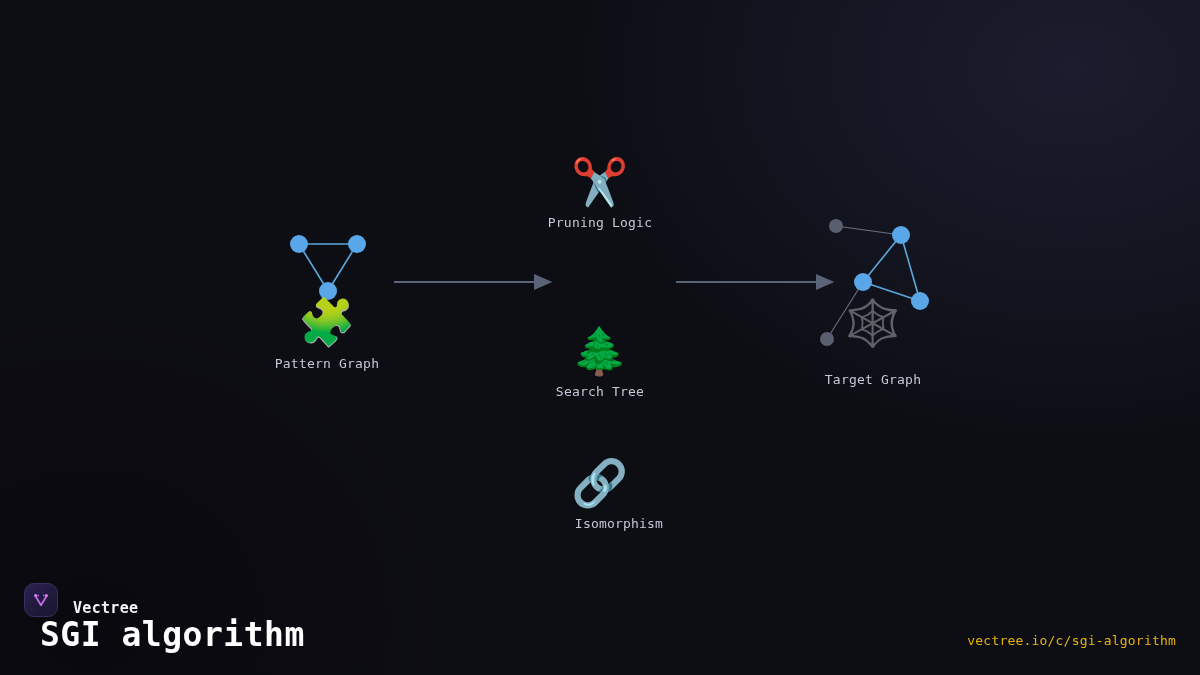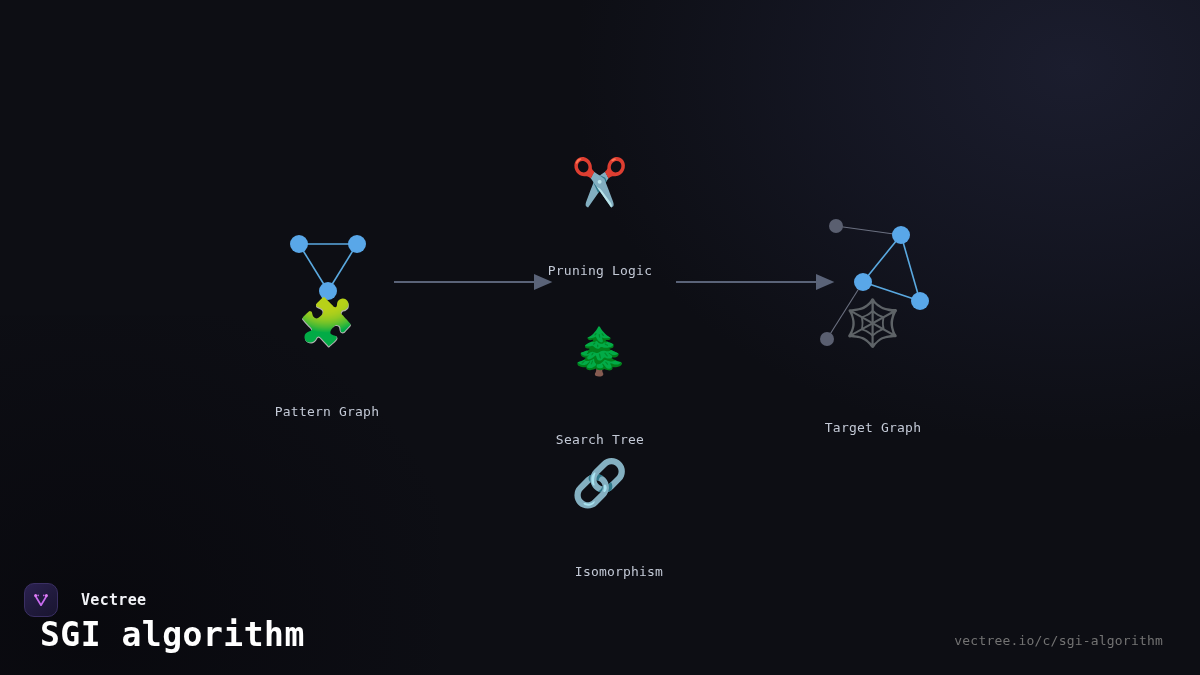--- a/index.html
+++ b/index.html
@@ -50,40 +50,39 @@
   }
 
   .node-label {
     position: absolute;
     color: #c3c9d6;
     font-size: 13px;
     letter-spacing: 0.2px;
     white-space: nowrap;
     text-align: center;
     transform: translateX(-50%);
-    margin-top: 48px;
   }
 
   .emoji {
     position: absolute;
     transform: translate(-50%, -50%);
     line-height: 1;
     text-align: center;
     font-family: "DejaVu Sans", sans-serif;
     user-select: none;
   }
 
   
   #footer-brand {
     position: absolute;
     left: 24px;
     bottom: 58px;
     display: flex;
-    align-items: center;
-    gap: 23px;
+    align-items: flex-end;
+    gap: 15px;
   }
   #brand-logo {
     width: 34px;
     height: 34px;
     border-radius: 10px;
     background: linear-gradient(145deg, #2b2150 0%, #201a3c 55%, #191530 100%);
     border: 1px solid #3a2f63;
     display: flex;
     align-items: center;
     justify-content: center;
@@ -100,23 +99,23 @@
     bottom: 22px;
     color: #ffffff;
     font-size: 33px;
     font-weight: bold;
     letter-spacing: 0.5px;
     line-height: 1.1;
     margin-left: 18px;
   }
   #footer-url {
     position: absolute;
-    right: 37px;
+    right: 24px;
     bottom: 27px;
-    color: #737373;
+    color: #eab308;
     font-size: 13px;
     letter-spacing: 0.2px;
   }
 </style>
 </head>
 <body style="background-color: rgb(13, 14, 20);">
 
 <div id="bg-glow-tr"></div>
 <div id="bg-glow-bl"></div>
 

